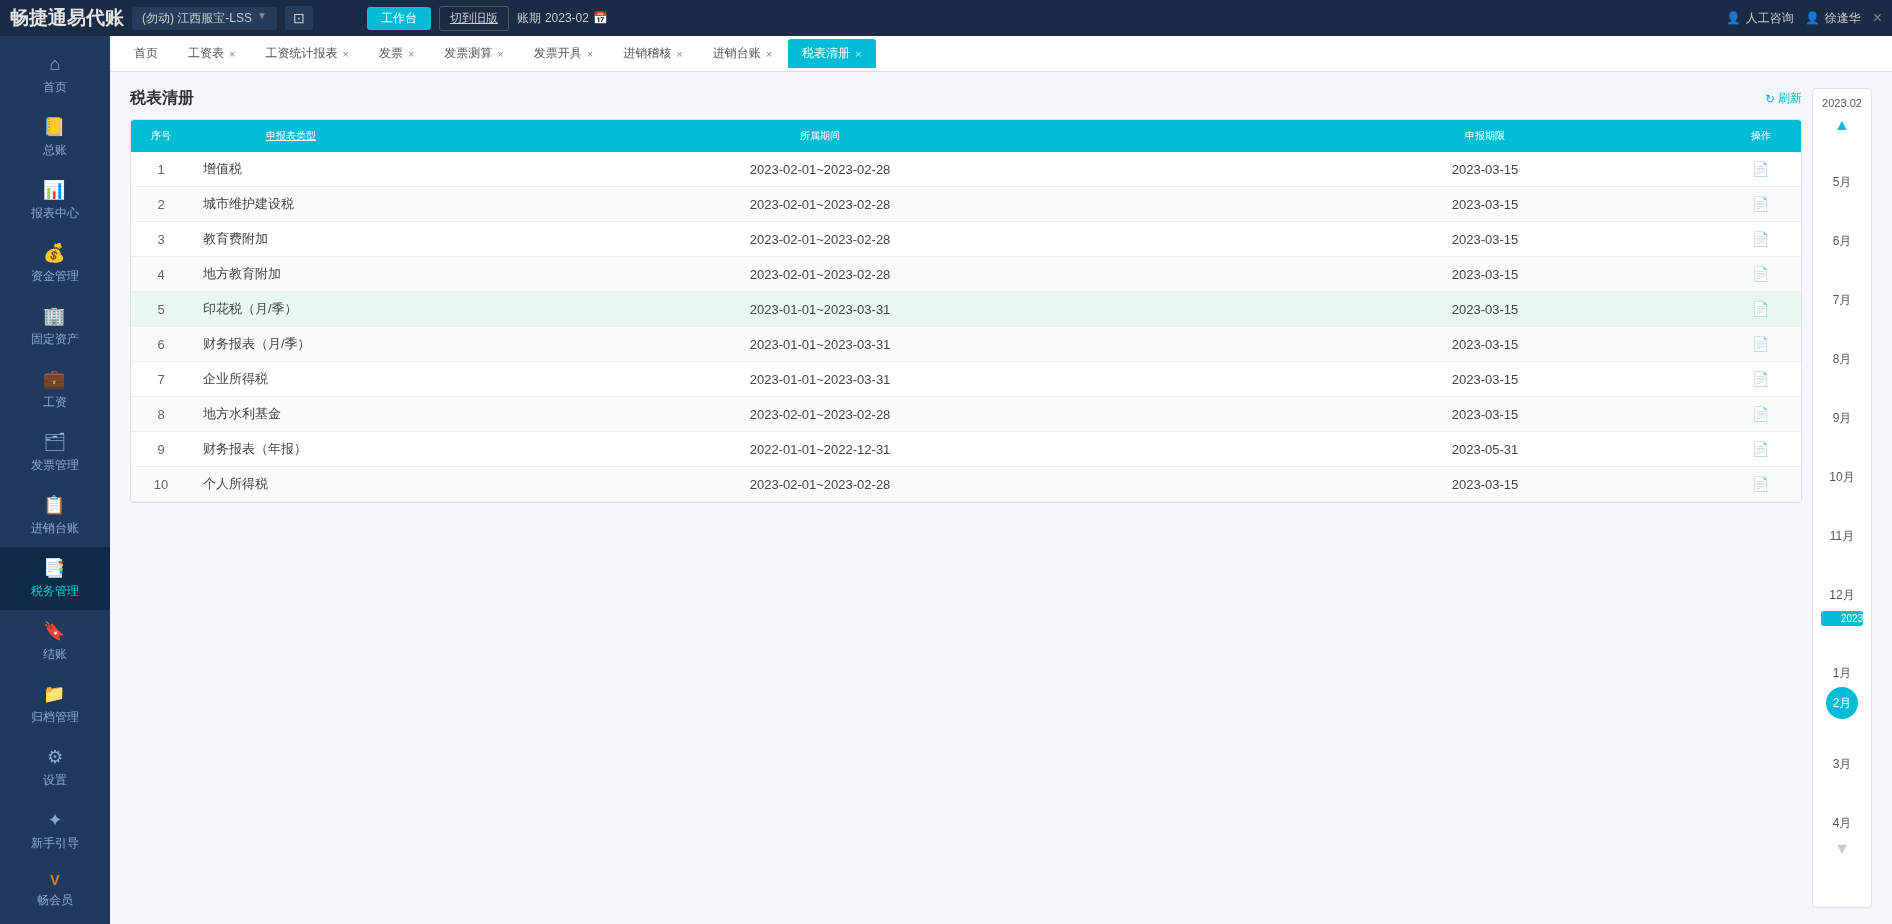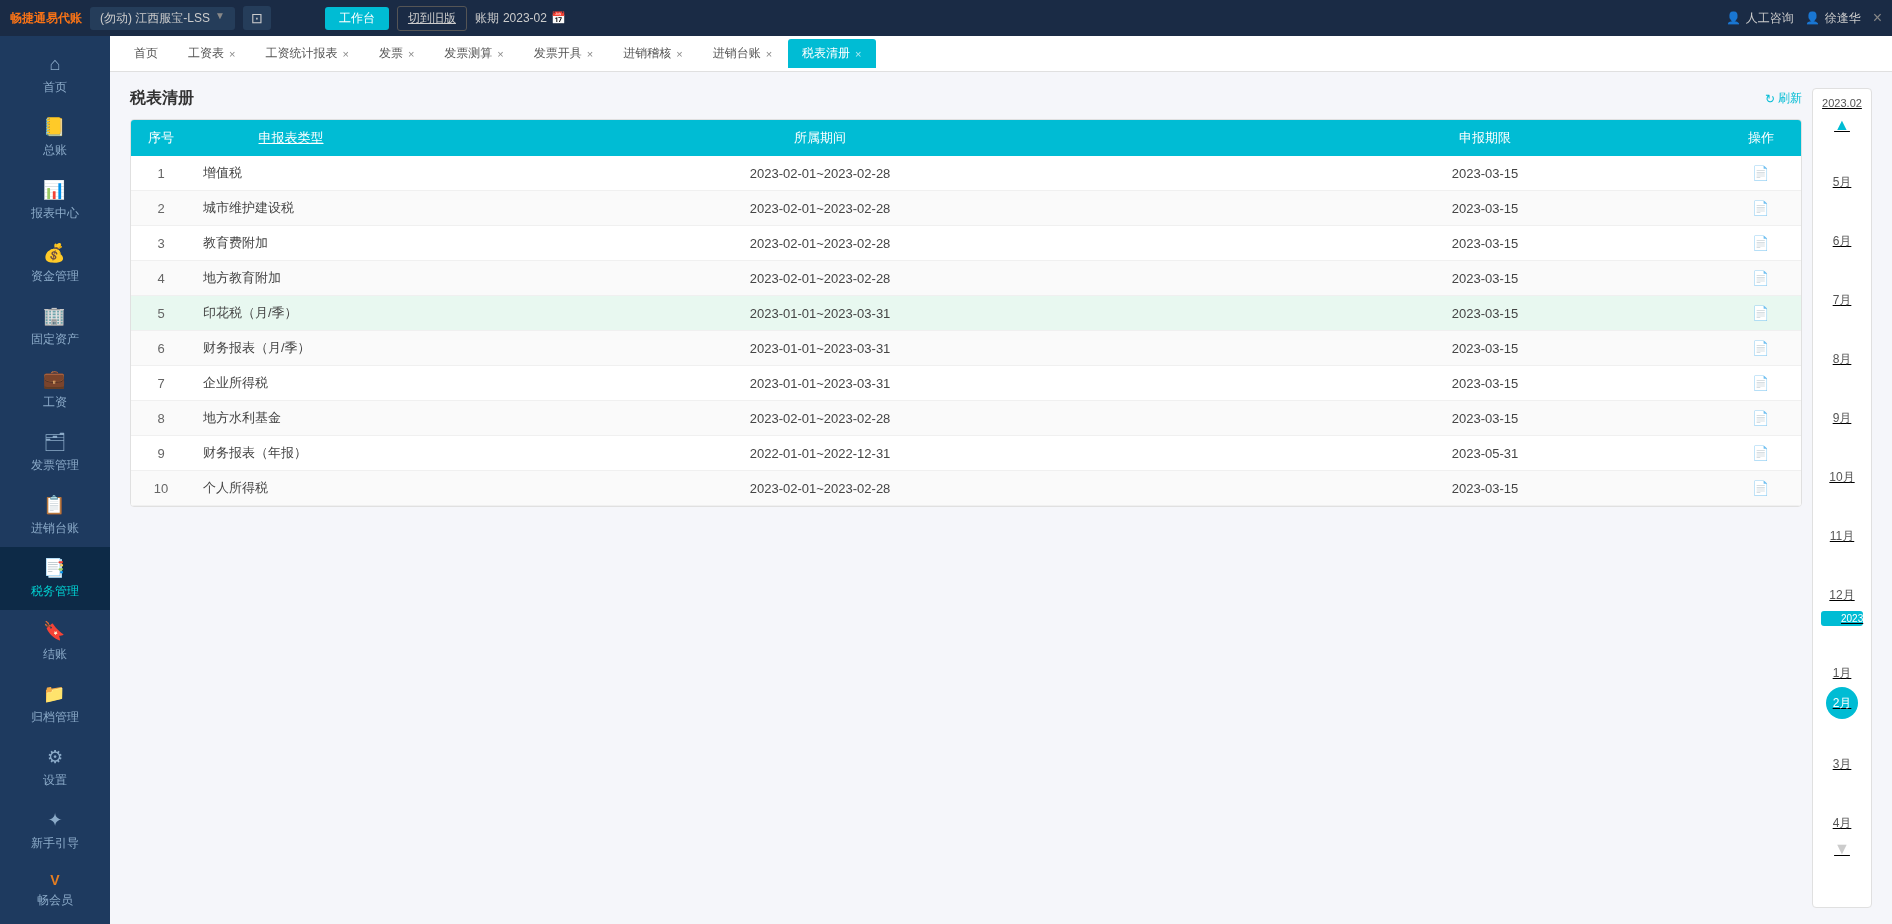--- a/index.html
+++ b/index.html
@@ -1,20 +1,20 @@
 <!DOCTYPE html>
 <html><head>
   <meta charset="utf-8">
   <style>
     * { box-sizing: border-box; margin: 0; padding: 0; }
     body { font-family: 'Microsoft YaHei', Arial, sans-serif; font-size: 13px; background: #f0f2f5; display: flex; flex-direction: column; height: 924px; overflow: hidden; }
 
     
     .top-bar { background: #1a2b45; height: 36px; display: flex; align-items: center; padding: 0 10px; gap: 8px; flex-shrink: 0; }
-    .top-bar-logo { color: #f97316; font-size: 12px; font-weight: bold; }
+    .top-bar-logo { color: #e5e5e5; font-size: 19px; font-weight: bold; }
     .top-bar-company { background: #253d5a; color: #ccc; font-size: 12px; padding: 3px 10px; border-radius: 3px; display: flex; align-items: flex-start; gap: 5px; cursor: pointer; }
     .top-bar-company .arrow { font-size: 10px; color: #888; }
     .top-bar-icon-btn { background: #253d5a; color: #ccc; border: none; width: 28px; height: 24px; border-radius: 3px; cursor: pointer; display: flex; align-items: center; justify-content: center; font-size: 14px; }
     .top-bar-btn { background: #00bcd4; color: white; border: none; padding: 3px 14px; border-radius: 3px; cursor: pointer; font-size: 12px; margin-left: 46px; }
     .top-bar-btn-outline { background: transparent; color: #ccc; border: 1px solid #555; padding: 3px 10px; border-radius: 3px; cursor: pointer; font-size: 12px; text-decoration: underline; }
     .top-bar-period { color: #ccc; font-size: 12px; display: flex; align-items: center; gap: 4px; }
     .top-bar-right { margin-left: auto; display: flex; align-items: center; gap: 12px; color: #ccc; font-size: 12px; }
     .top-bar-right .user-info { display: flex; align-items: center; gap: 4px; cursor: pointer; }
 
     
@@ -45,31 +45,31 @@
 
     
     .page-header { display: flex; align-items: center; justify-content: space-between; }
     .page-title { font-size: 16px; font-weight: bold; color: #333; }
     .refresh-btn { color: #00bcd4; font-size: 12px; cursor: pointer; display: flex; align-items: center; gap: 3px; }
 
     
     .table-container { background: #fff; border-radius: 4px; overflow: hidden; border: 1px solid #e0e0e0; }
     .data-table { width: 100%; border-collapse: collapse; }
     .data-table thead tr { background: #00bcd4; }
-    .data-table thead th { color: #fff; padding: 9px 12px; text-align: center; font-size: 13px; font-weight: normal; }
+    .data-table thead th { color: #fff; padding: 9px 12px; text-align: center; font-size: 10px; font-weight: normal; }
     .data-table tbody tr { border-bottom: 1px solid #f0f0f0; }
     .data-table tbody tr:nth-child(even) { background: #fafafa; }
     .data-table tbody tr.highlighted { background: #e8f8f0; }
     .data-table tbody td { padding: 8px 12px; text-align: center; color: #444; font-size: 13px; }
     .data-table tbody td:first-child { color: #666; }
     .data-table tbody td:nth-child(2) { text-align: left; }
     .action-icon { color: #999; cursor: pointer; font-size: 14px; }
 
     
-    .calendar-panel { width: 60px; background: #fff; border-radius: 4px; border: 1px solid #e0e0e0; display: flex; flex-direction: column; align-items: center; padding: 4px 0; flex-shrink: 0; text-decoration: underline; }
+    .calendar-panel { width: 60px; background: #fff; border-radius: 4px; border: 1px solid #e0e0e0; display: flex; flex-direction: column; align-items: center; padding: 4px 0; flex-shrink: 0; }
     .cal-month-item { width: 50px; text-align: center; padding: 5px 0; font-size: 12px; color: #555; cursor: pointer; border-radius: 3px; margin-top: 32px; }
     .cal-month-item.active { background: #00bcd4; color: #fff; border-radius: 50%; width: 32px; margin: 0 auto; display: flex; align-items: center; justify-content: center; height: 32px; }
     .cal-nav-up { color: #00bcd4; cursor: pointer; font-size: 16px; padding: 3px 0; }
     .cal-nav-down { color: #ccc; cursor: pointer; font-size: 16px; padding: 3px 0; }
     .cal-year-badge { background: #00bcd4; color: #fff; font-size: 10px; padding: 2px 20px; border-radius: 3px; margin: 2px 0; width: 42px; text-align: center; }
   </style>
 </head>
 <body>
 
 <div class="top-bar">

